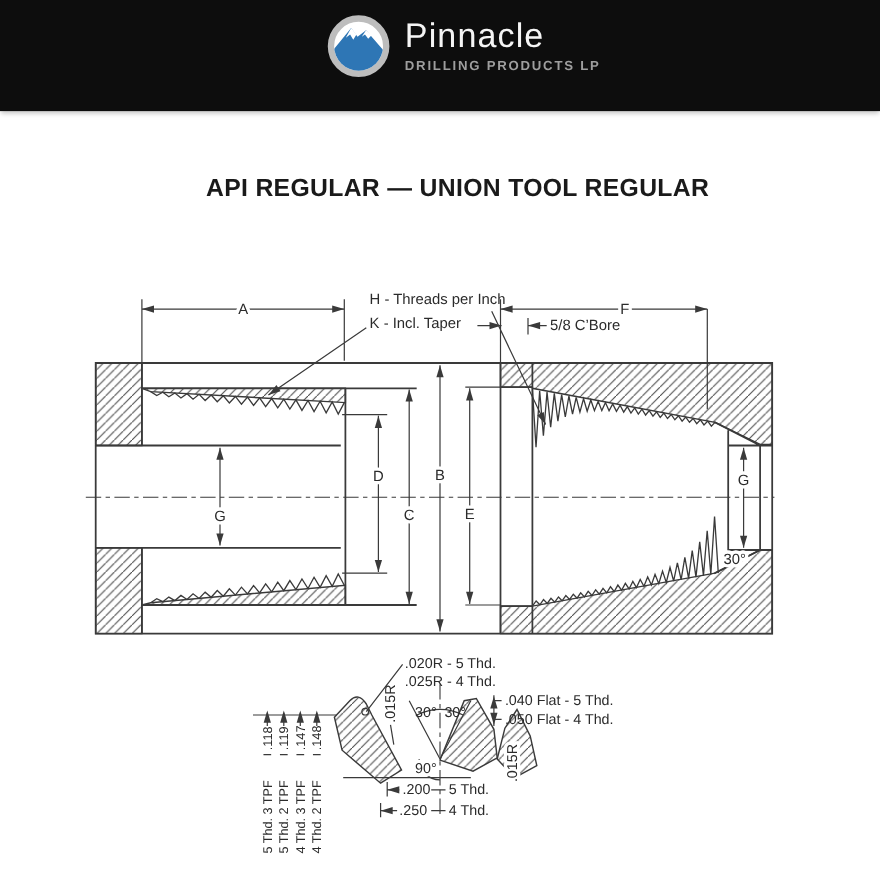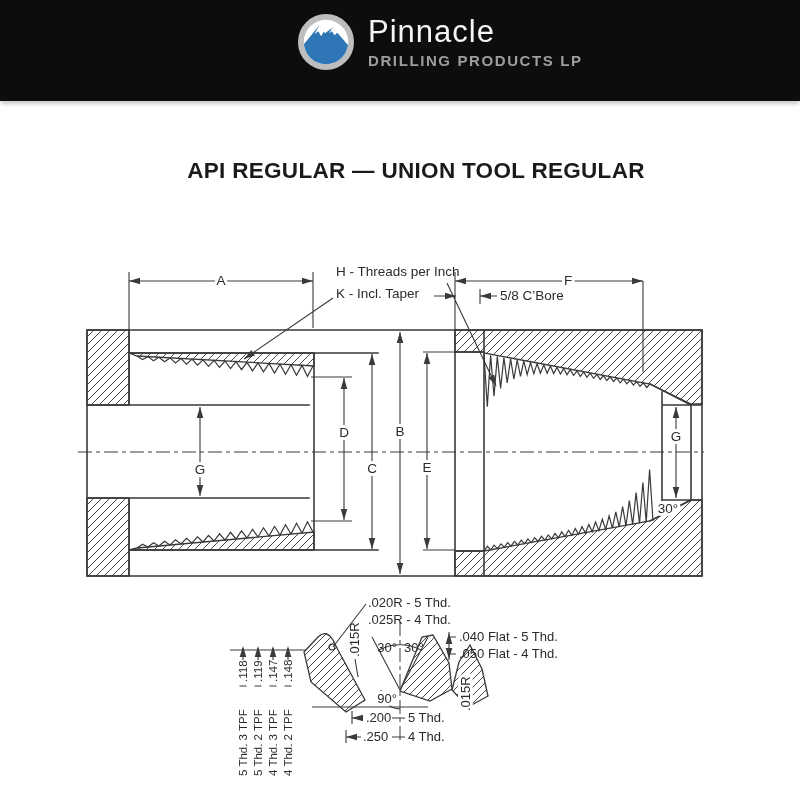--- a/index.html
+++ b/index.html
@@ -3,21 +3,21 @@
 <meta charset="utf-8">
 <style>
   html,body{margin:0;padding:0;background:#fff;width:800px;height:800px;overflow:hidden;
     font-family:"Liberation Sans", sans-serif;}
   .page{position:relative;width:797px;height:800px;background:#fff;}
   header{position:absolute;left:0;top:0;width:800px;height:101px;
     background:var(--c-header,#0d0d0d);box-shadow:0 4px 4px -1px var(--c-shadow,#c9c9c9);}
   .logo{position:absolute;left:297px;top:13px;display:flex;align-items:center;gap:13px;}
   .logo-mark{width:58px;height:58px;display:block;}
   .brand{color:var(--c-brand,#f5f5f5);font-size:31px;font-weight:300;letter-spacing:1px;line-height:1;}
-  .tagline{color:var(--c-tagline,#9e9e9e);font-size:15px;font-weight:bold;letter-spacing:1.6px;margin-top:5px;}
+  .tagline{color:var(--c-tagline,#9e9e9e);font-size:12px;font-weight:bold;letter-spacing:1.6px;margin-top:5px;}
   h1.title{position:absolute;left:0;top:158px;width:800px;margin:0;text-align:center;
     color:var(--c-title,#1a1a1a);font-size:22.5px;font-weight:bold;letter-spacing:.3px;padding-left:16px;}
   svg.drawing{position:absolute;left:0;top:0;}
   .ln{stroke:var(--c-line,#3a3a3a);stroke-width:1.6;fill:none;stroke-linecap:square;}
   .dm{stroke:var(--c-line,#3a3a3a);stroke-width:1.1;fill:none;}
   .th{stroke:var(--c-line,#3a3a3a);stroke-width:1.2;fill:none;}
   .cl{stroke:var(--c-line,#3a3a3a);stroke-width:1;fill:none;stroke-dasharray:14 4 4 4;}
   .hz{fill:url(#hp);stroke:var(--c-line,#3a3a3a);stroke-width:1.3;}
   .t{font-family:"Liberation Sans",sans-serif;font-size:13.5px;fill:var(--c-text,#2b2b2b);}
   .ts{font-size:13px;}

